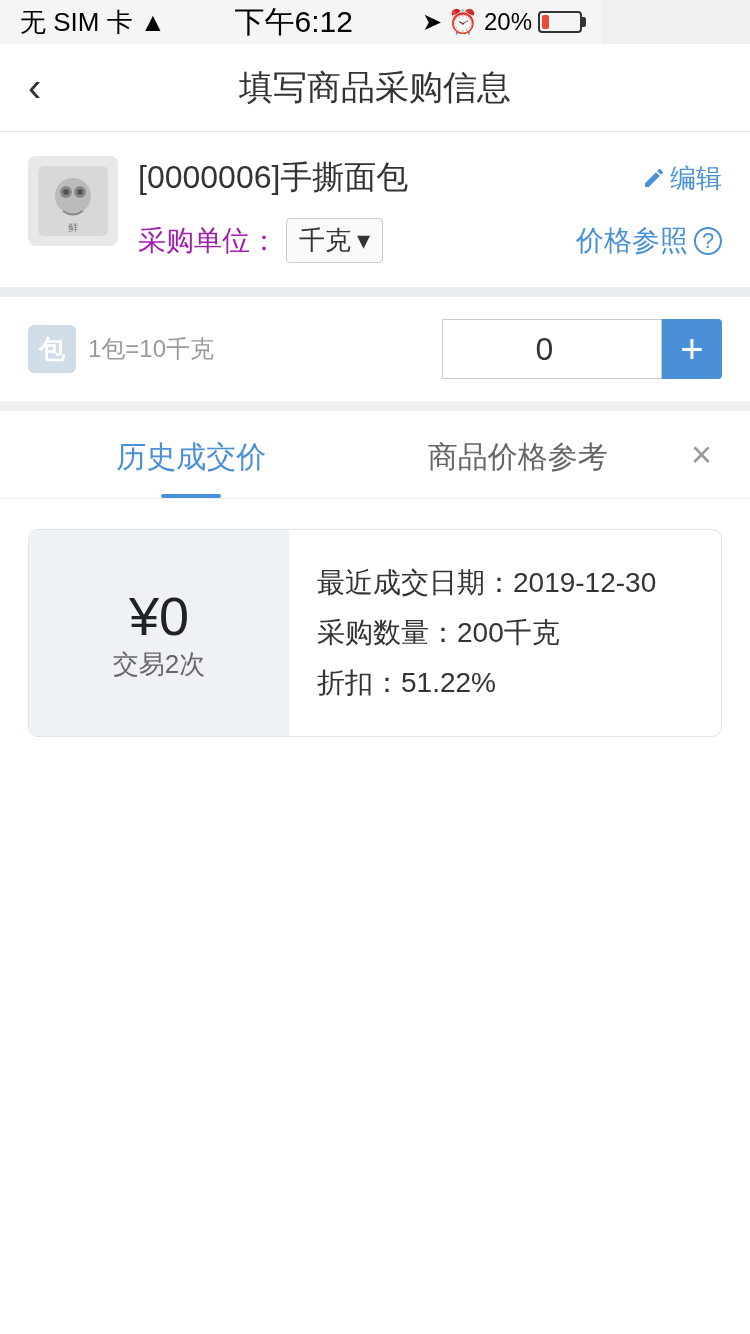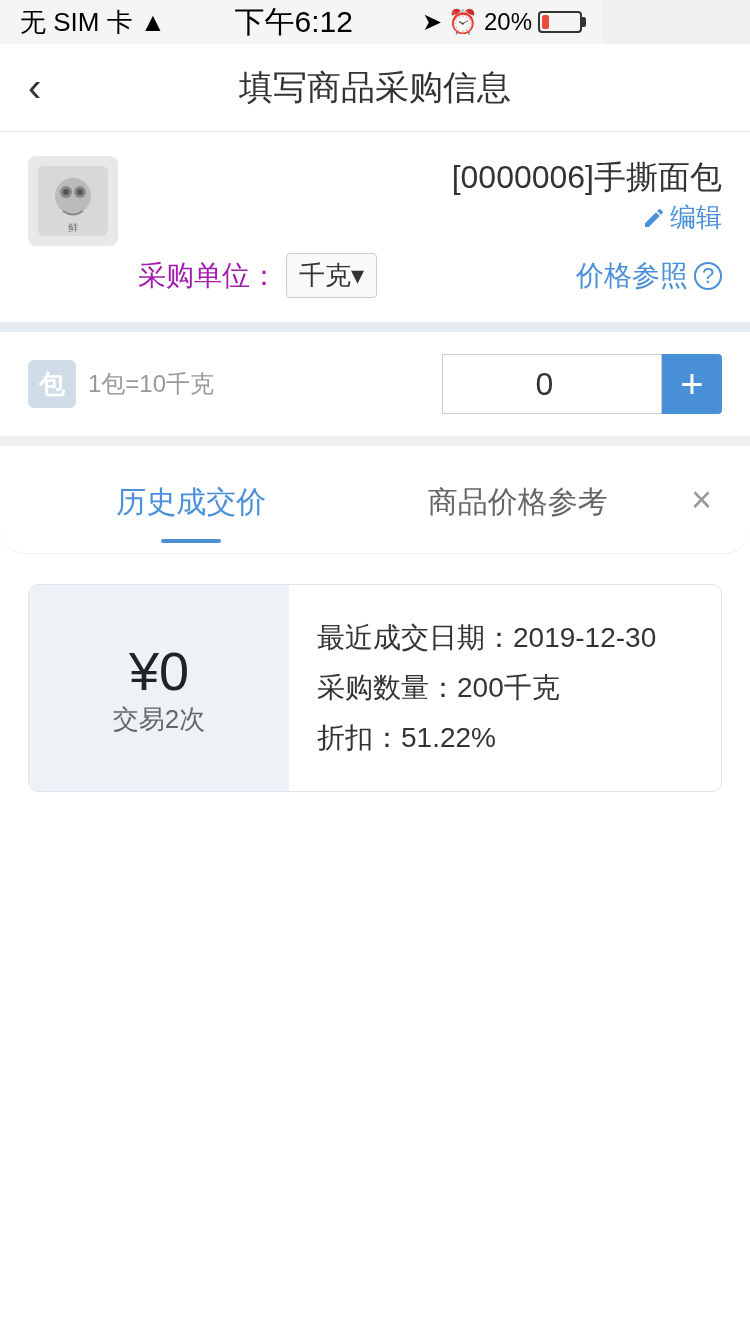--- a/index.html
+++ b/index.html
@@ -99,23 +99,22 @@
       align-items: center;
       justify-content: center;
       overflow: hidden;
     }
     .product-info {
       flex: 1;
     }
     .product-header {
       display: flex;
       justify-content: space-between;
-      align-items: flex-end;
+      align-items: center;
       margin-bottom: 18px;
-      flex-direction: column;
     }
     .product-name {
       font-size: 32px;
       color: #333;
       font-weight: 400;
     }
     .edit-btn {
       font-size: 26px;
       color: #4a90d9;
       display: flex;
@@ -134,20 +133,21 @@
     }
     .unit-selector {
       display: flex;
       align-items: center;
       border: 1px solid #ccc;
       border-radius: 4px;
       padding: 4px 12px;
       font-size: 26px;
       color: #333;
       background: #f9f9f9;
+      gap: 6px;
     }
     .price-ref {
       font-size: 28px;
       color: #4a90d9;
       display: flex;
       align-items: center;
       gap: 6px;
       cursor: pointer;
     }
 
@@ -220,23 +220,22 @@
     
     .tabs-container {
       width: 750px;
       background: #fff;
       margin-top: 10px;
     }
     .tabs-header {
       display: flex;
       align-items: center;
       border-bottom: 1px solid #eee;
-      padding: 10px 28px;
+      padding: 0 28px;
       position: relative;
-      border-radius: 26px;
     }
     .tab-item {
       flex: 1;
       text-align: center;
       padding: 26px 0 20px;
       font-size: 30px;
       color: #666;
       cursor: pointer;
       position: relative;
     }

